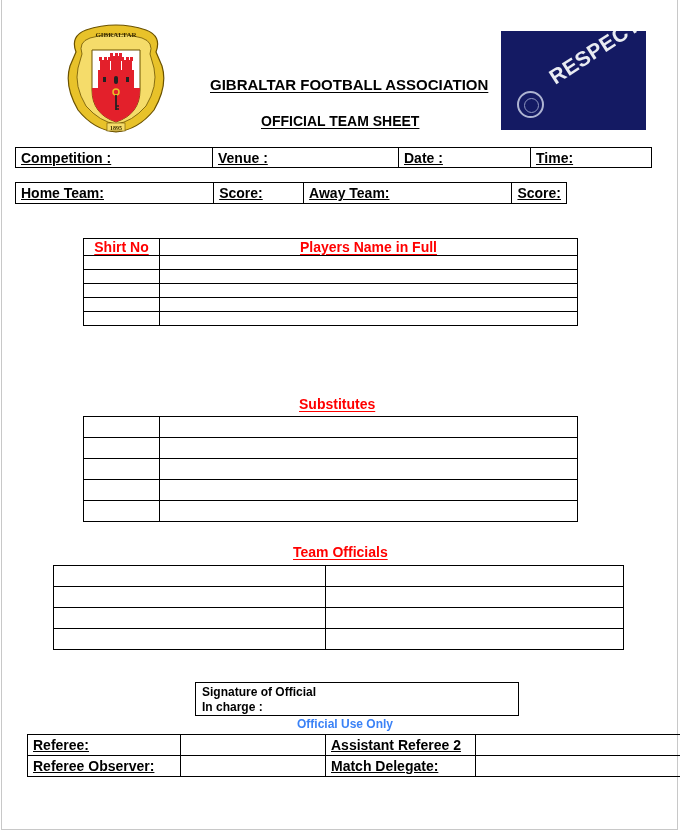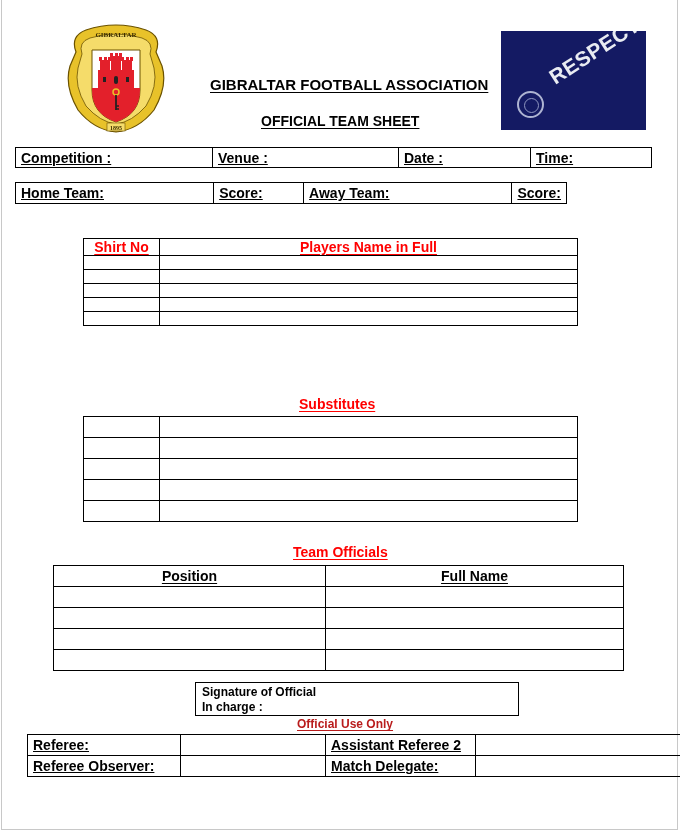--- a/index.html
+++ b/index.html
@@ -36,21 +36,21 @@
     .t-subs { left: 83px; top: 416px; width: 495px; }
     .t-subs td { height: 21px; }
     .t-subs td.c1 { width: 76px; }
 
     .t-officials { left: 53px; top: 565px; width: 571px; }
     .t-officials td { height: 21px; }
     .t-officials td.c1 { width: 272px; }
     .hdr-blk { text-align: center; text-decoration: underline; text-underline-offset: 2px; }
 
     .sig { left: 155px; top: 682px; width: 324px; height: 34px; border: 1.5px solid #000; font-size: 12px; font-weight: bold; padding: 2px 6px; line-height: 15px; margin-left: 40px; }
-    .official-use { left: 297px; top: 717px; font-size: 12px; font-weight: bold; color: #b91c1c; text-decoration: underline; text-underline-offset: 2px; }
+    .official-use { left: 297px; top: 717px; font-size: 12px; font-weight: bold; color: #3b82f6; text-underline-offset: 2px; }
 
     .t-ref { left: 27px; top: 734px; width: 672px; }
     .t-ref td { height: 21px; font-size: 14px; }
     .t-ref td.l1 { width: 153px; }
     .t-ref td.v1 { width: 145px; }
     .t-ref td.l2 { width: 150px; }
     sup { font-size: 9px; line-height: 0; vertical-align: 6px; }
   </style>
 </head>
 <body>
@@ -173,24 +173,20 @@
   <tr>
         <td class="c1"></td>
         <td></td>
       </tr>
 </tbody>
   </table>
 
 <div class="abs sec-title" style="left:293px; top:544px;">Team Officials</div>
 <table class="t-officials">
   <tbody>
-      <tr>
-    <td class="c1 hdr-blk">Position</td>
-    <td class="hdr-blk">Full Name</td>
-  </tr>
   <tr>
         <td class="c1"></td>
         <td></td>
       </tr>
   <tr>
         <td class="c1"></td>
         <td></td>
       </tr>
   <tr>
         <td class="c1"></td>

